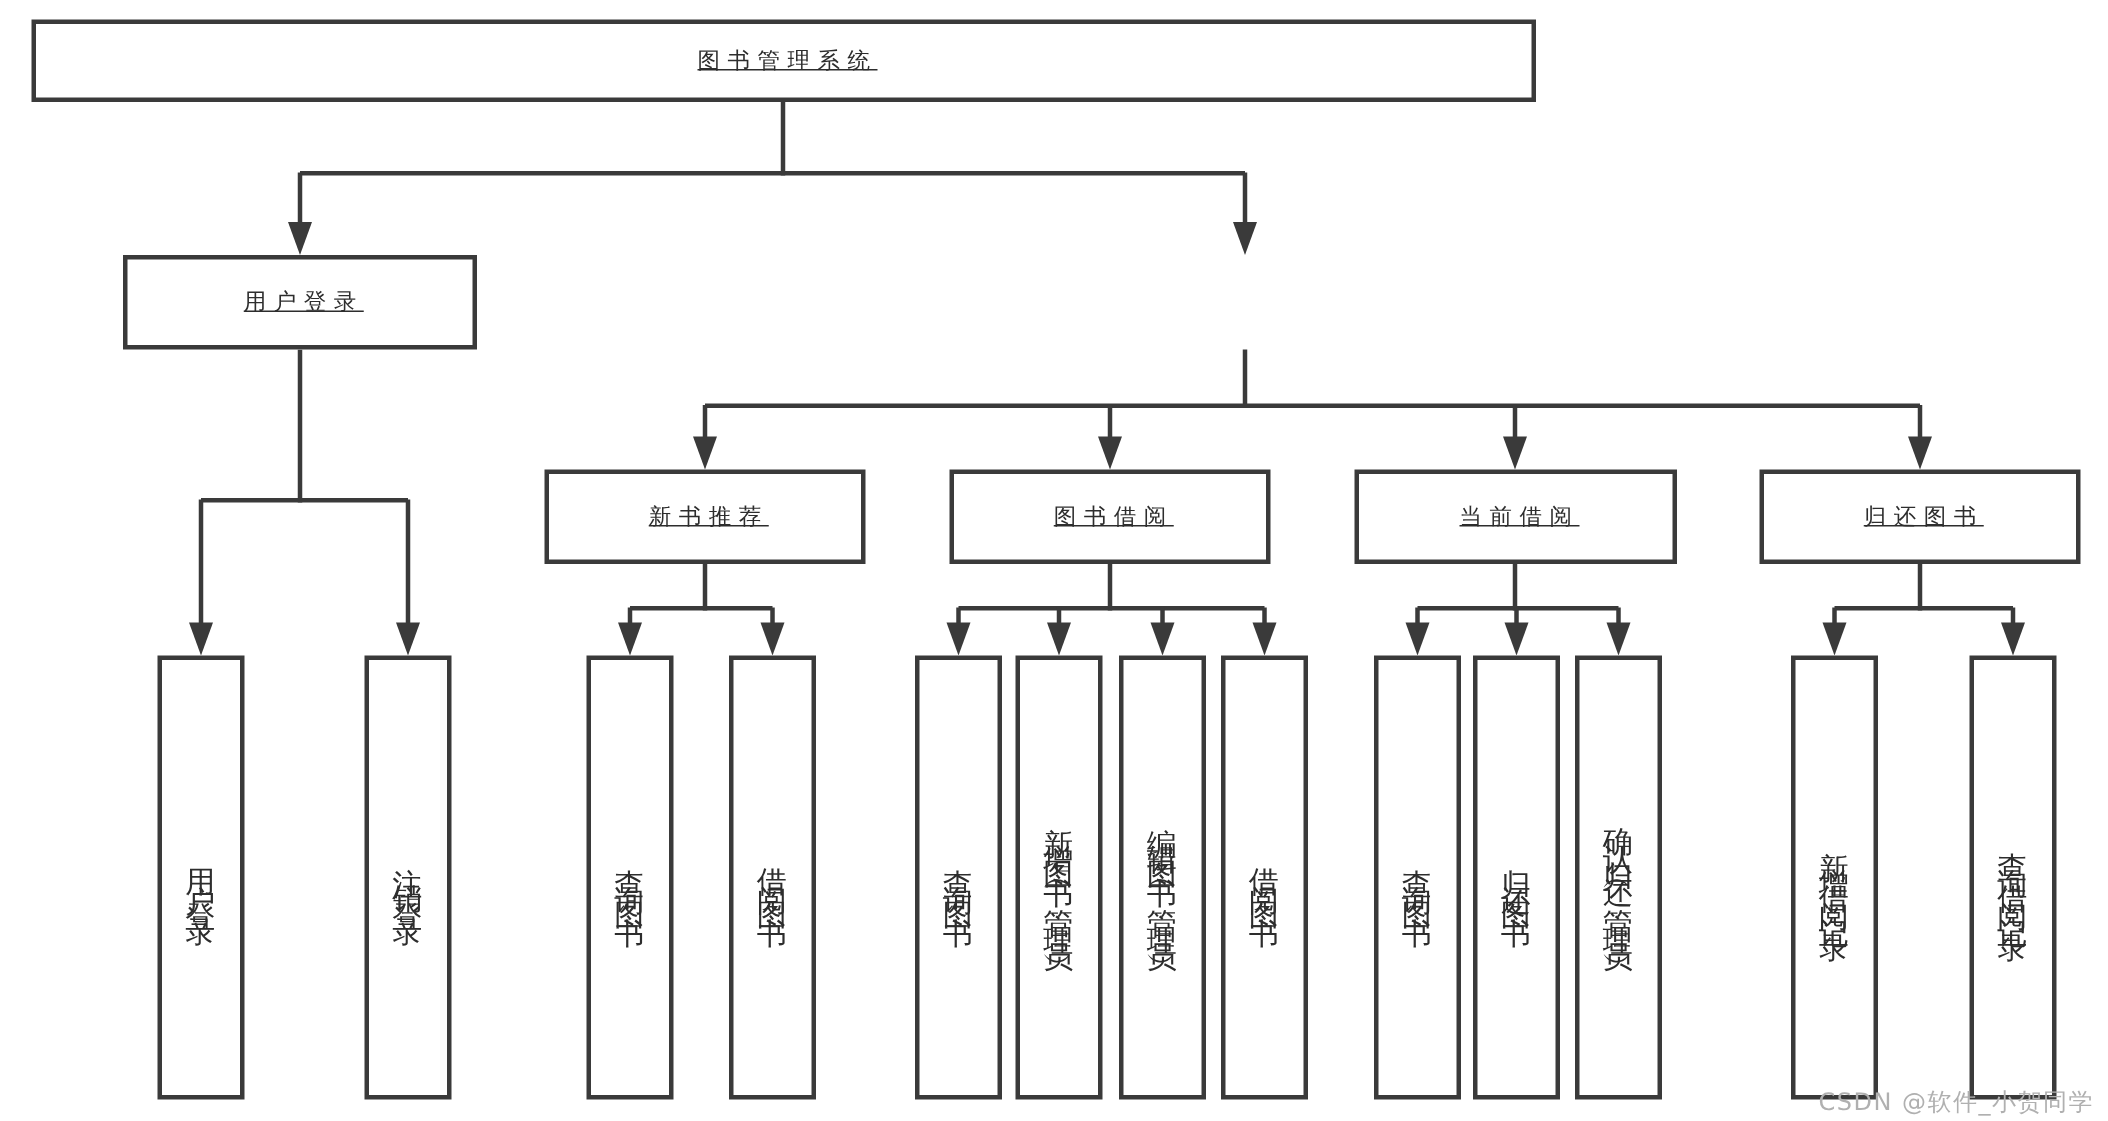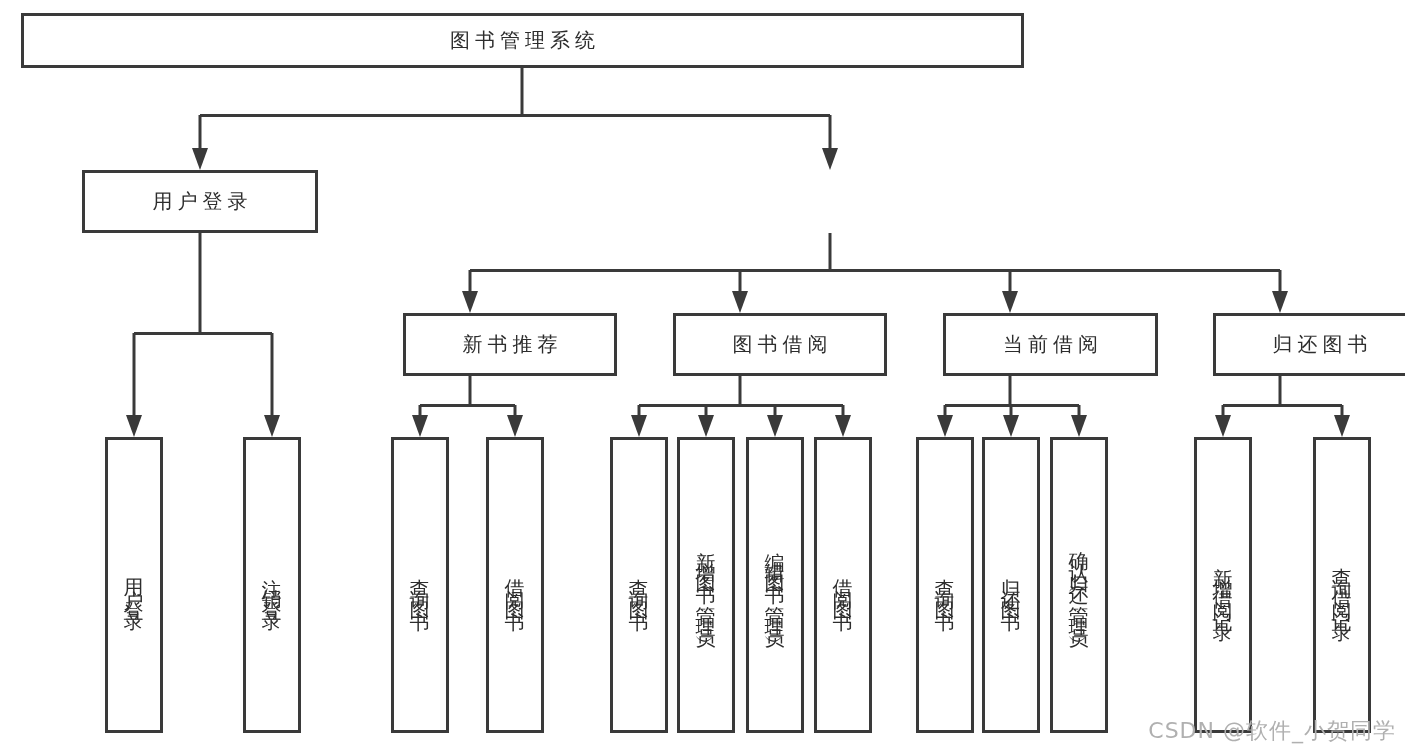--- a/index.html
+++ b/index.html
@@ -24,33 +24,33 @@
     position: absolute;
     box-sizing: border-box;
     background: #ffffff;
     border: 3px solid #3a3a3a;
     display: flex;
     align-items: center;
     justify-content: center;
     color: #2d2d2d;
   }
   .htext {
-    font-size: 20px;
+    font-size: 15px;
     letter-spacing: 5px;
     white-space: nowrap;
     text-indent: 5px; 
+    text-decoration: underline;
   }
   .lvl {
     top: 170px;
     height: 63px;
   }
   .lvl3 {
     top: 313px;
     height: 63px;
-    margin-left: 40px;
   }
   .root {
     left: 21px;
     top: 13px;
     width: 1003px;
     height: 55px;
   }
   .leafbox {
     top: 437px;
     width: 58px;
@@ -61,21 +61,21 @@
     text-orientation: mixed;
     font-size: 20px;
     letter-spacing: 11px;
     line-height: 1;
     max-height: 286px;
   }
   .watermark {
     position: absolute;
     right: 9px;
     bottom: 1px;
-    font-size: 22px;
+    font-size: 16px;
     letter-spacing: 1px;
     color: #b0b0b0;
     white-space: nowrap;
     margin-left: 32px;
   }
 </style>
 </head>
 <body>
 
 <div class="canvas">

